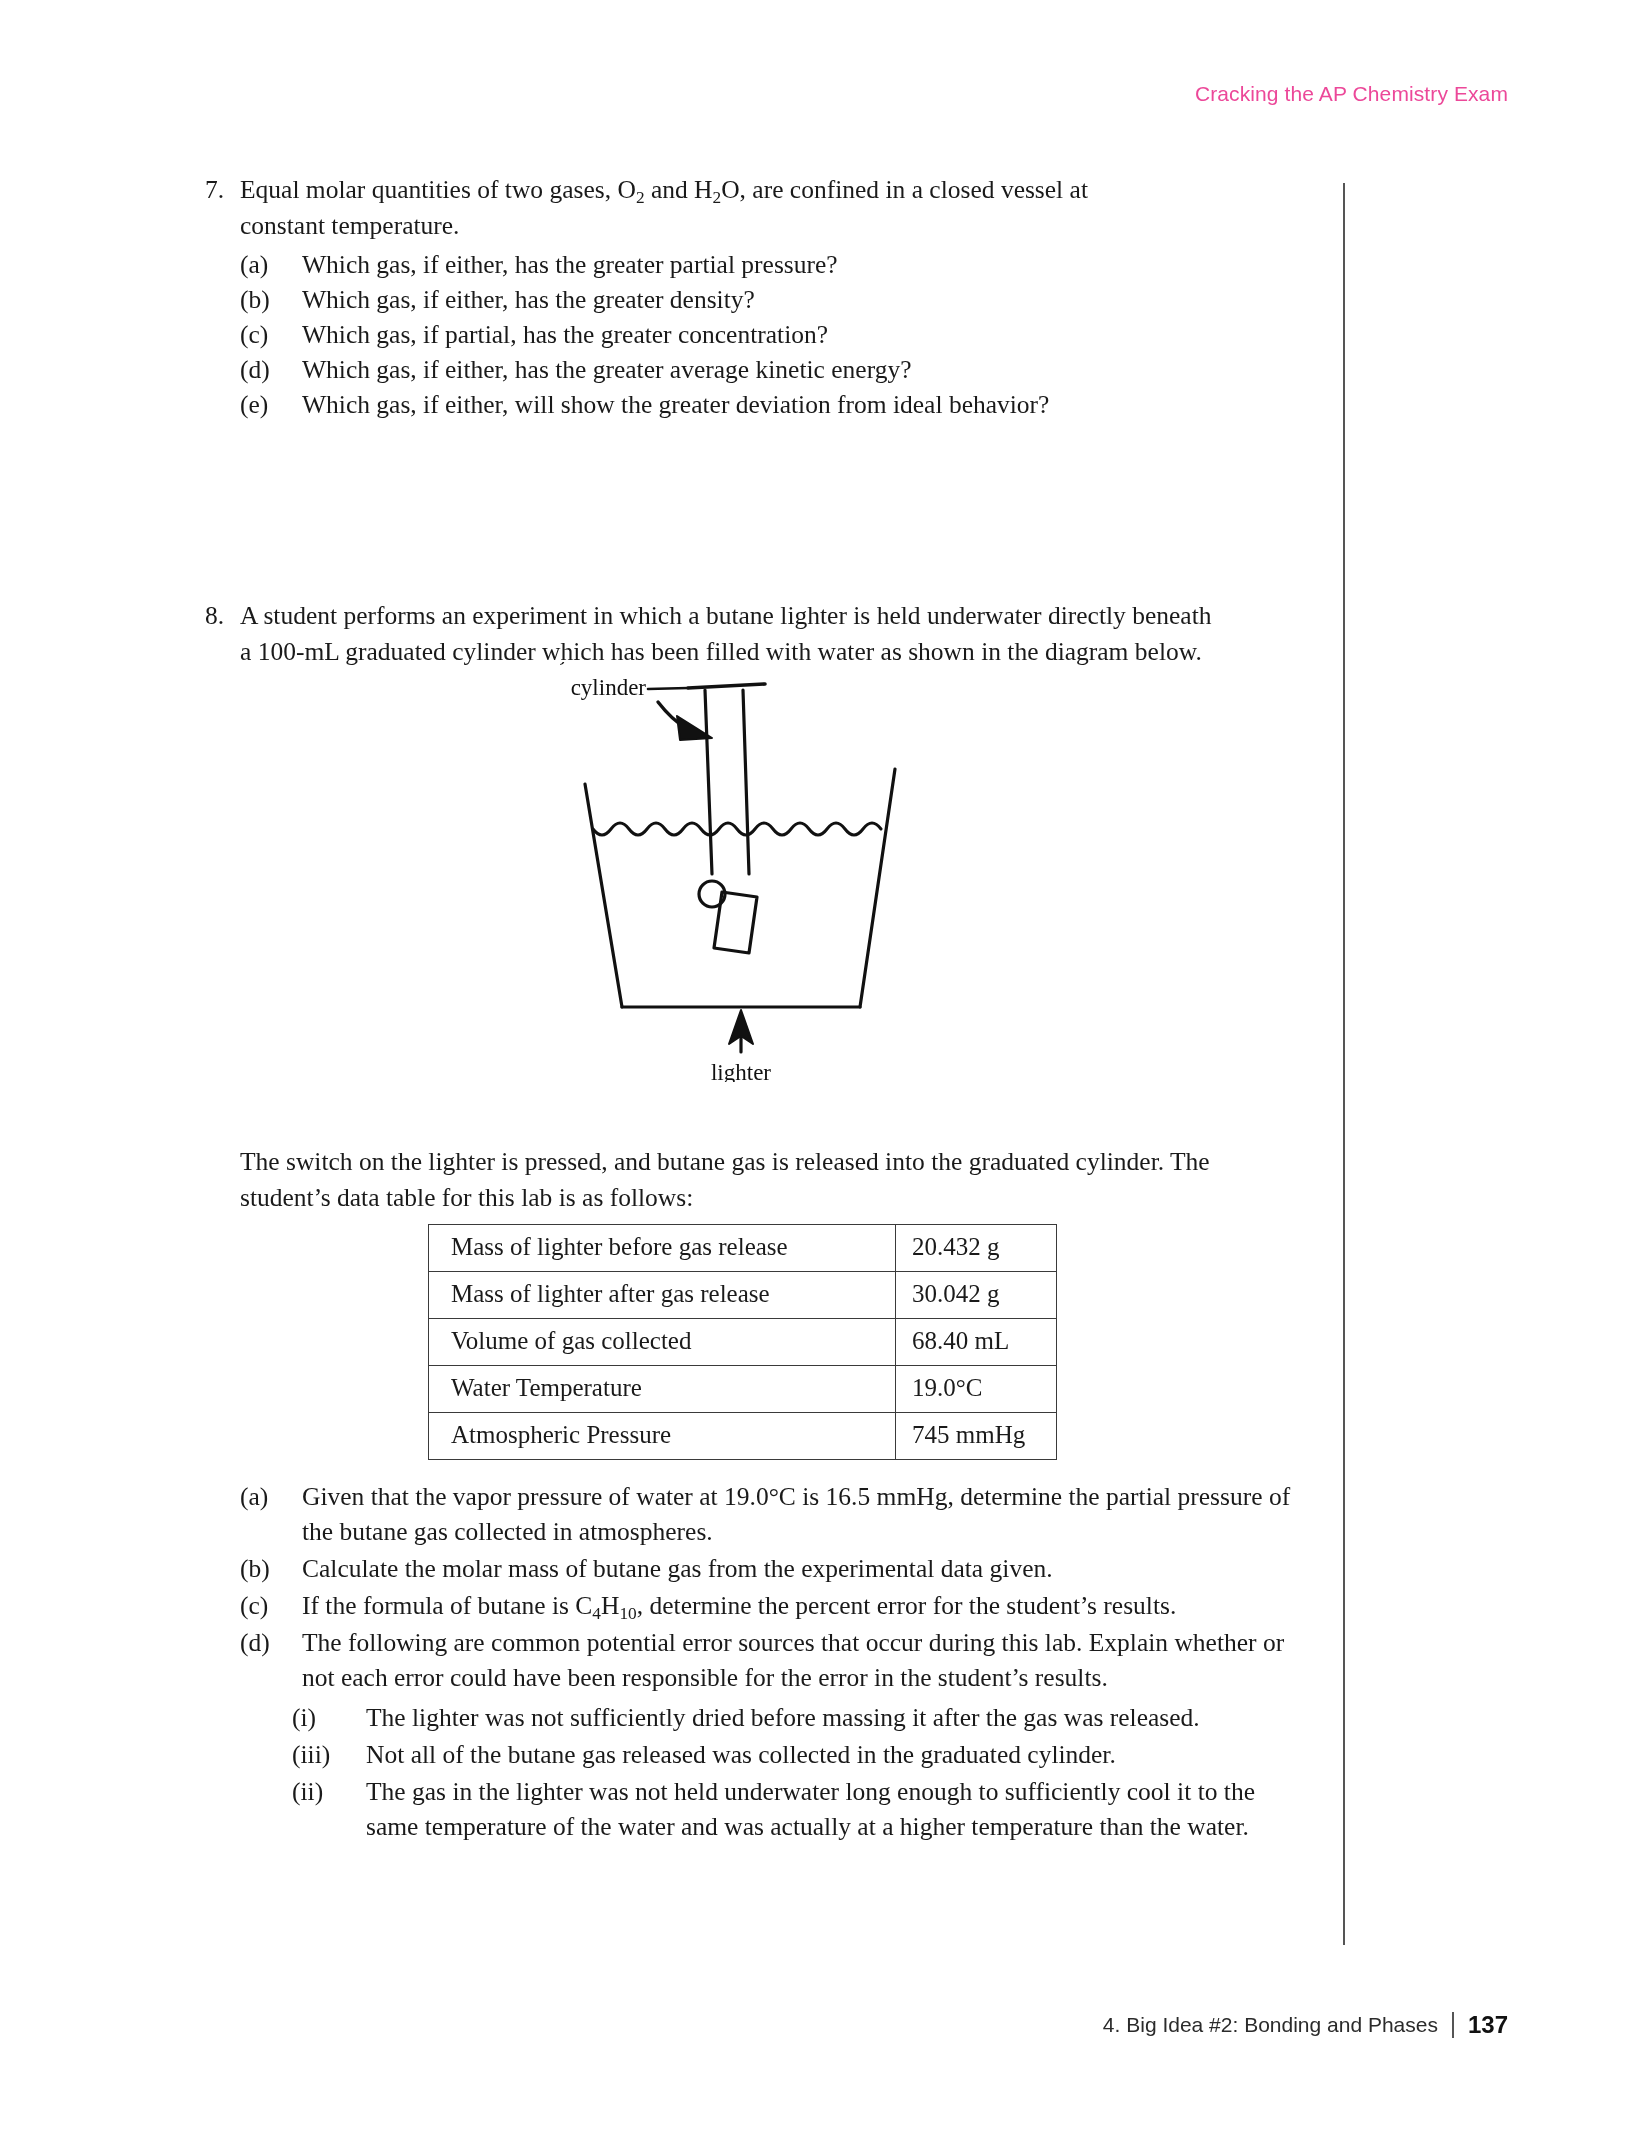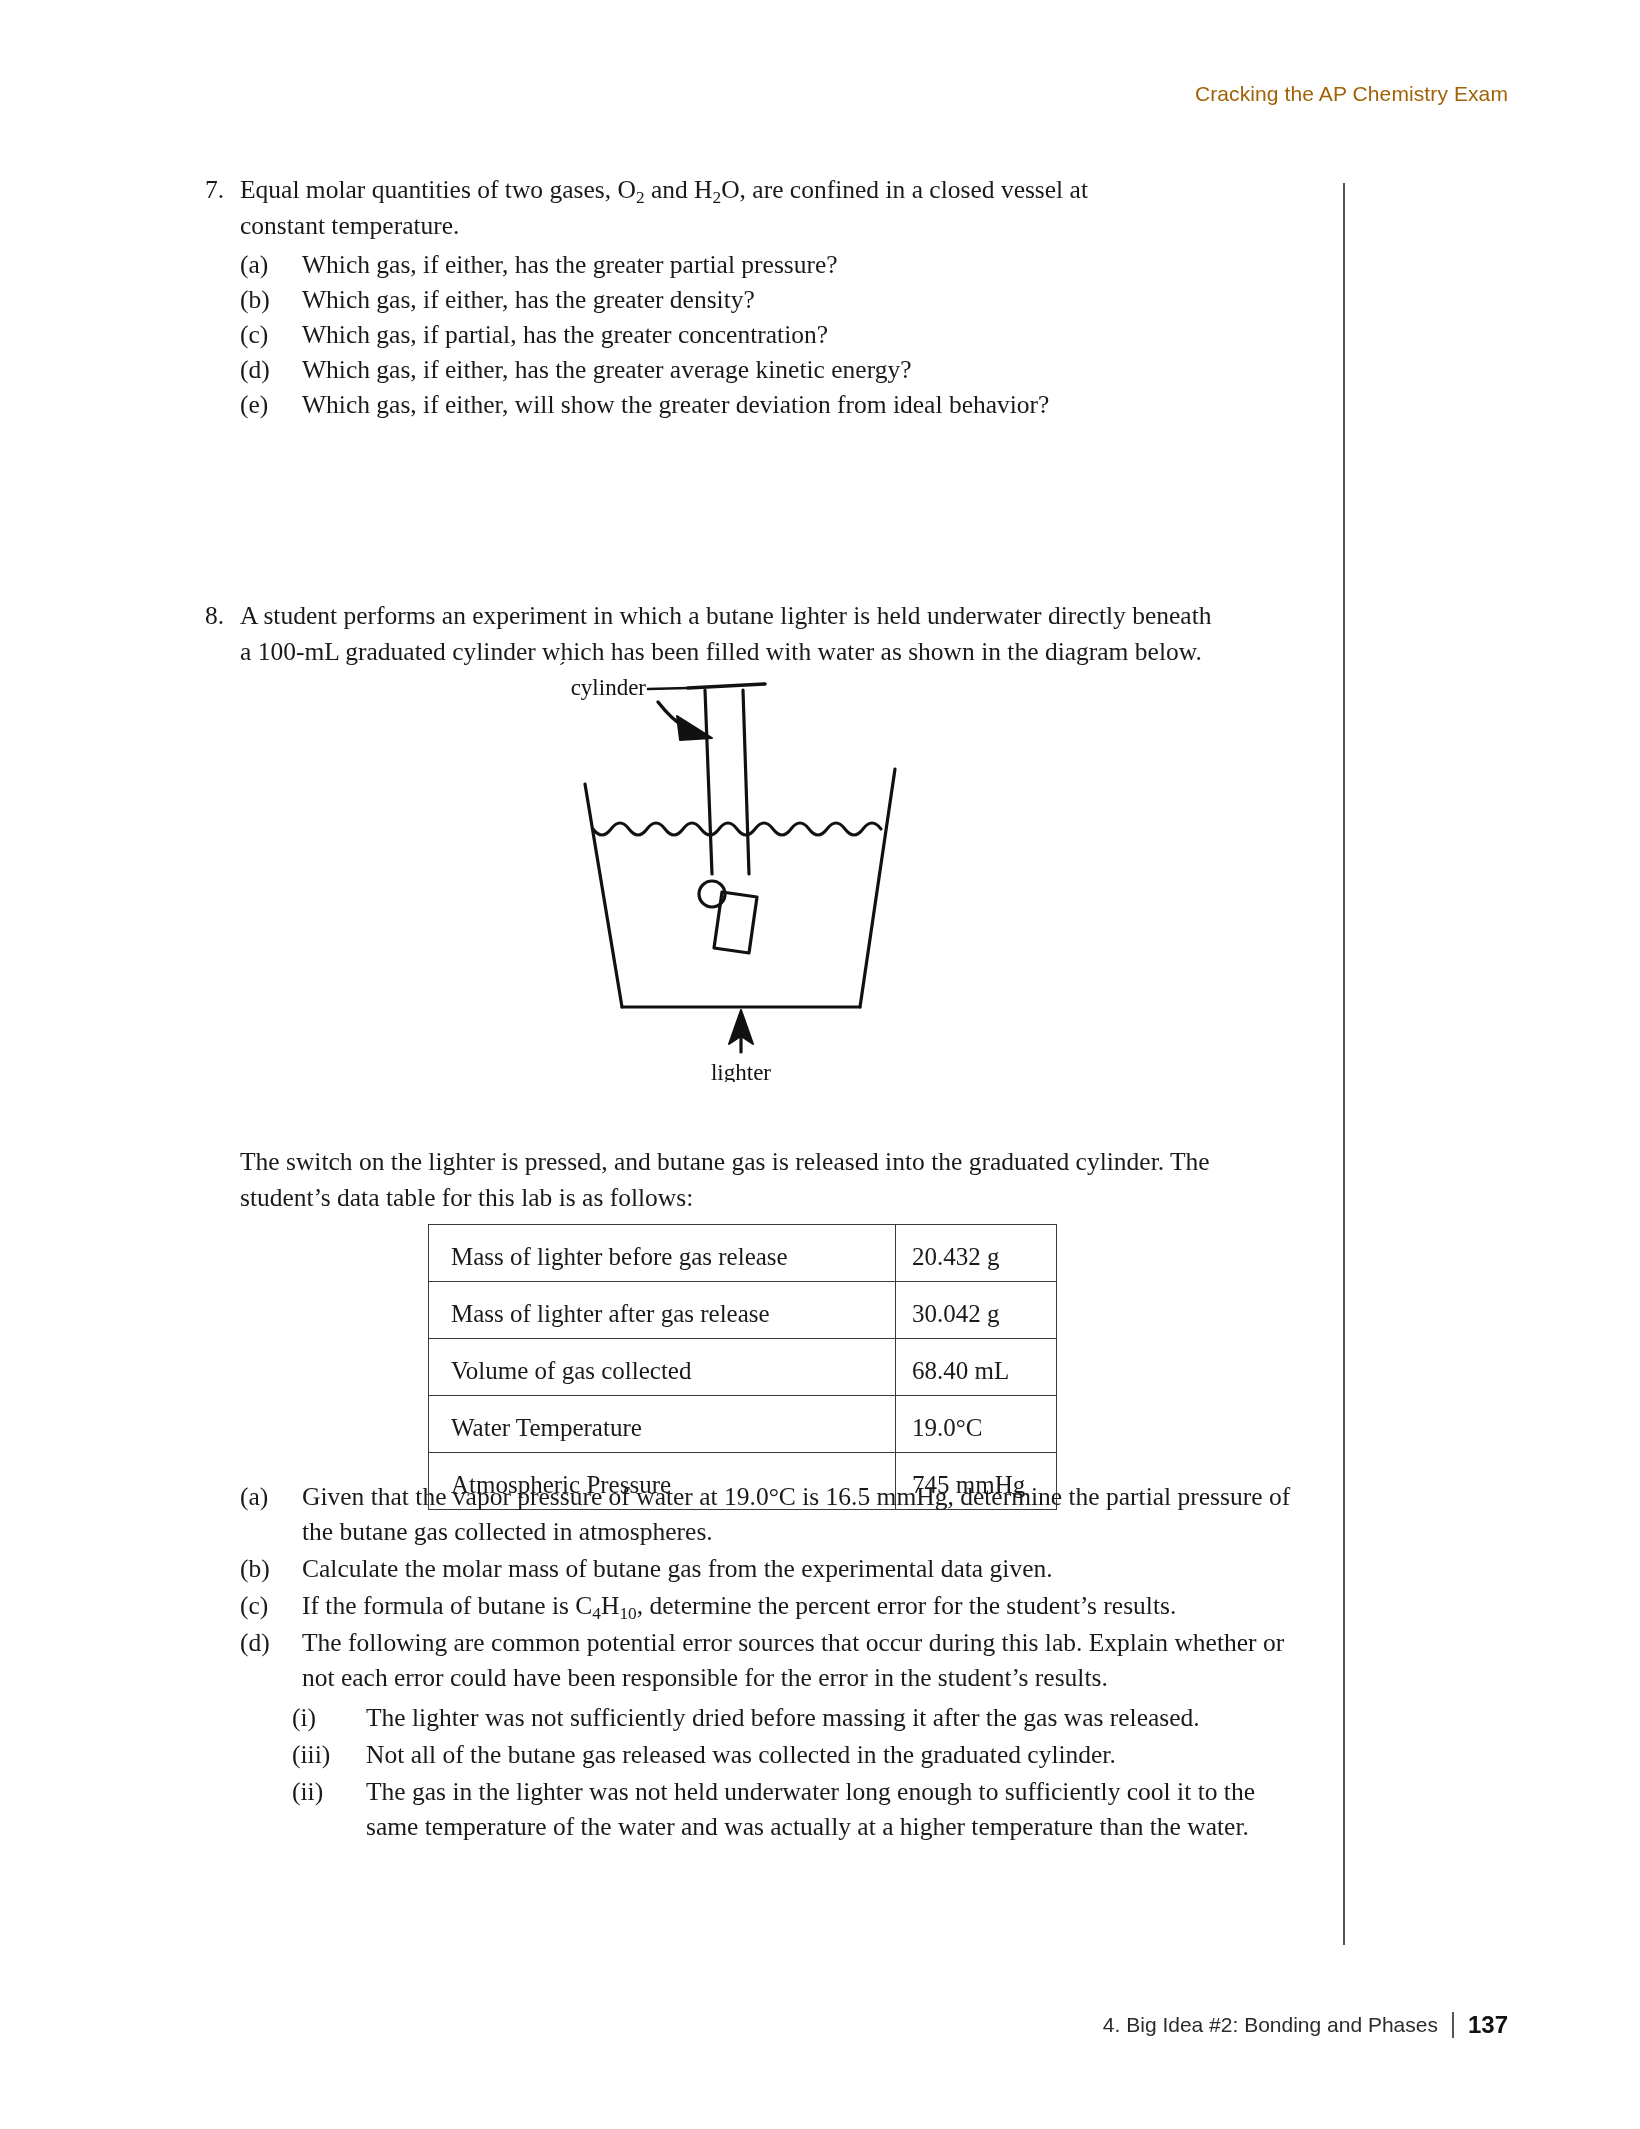--- a/index.html
+++ b/index.html
@@ -22,21 +22,21 @@
   }
 
   
   .running-head {
     position: absolute;
     top: 82px;
     right: 132px;
     font-family: "Liberation Sans", sans-serif;
     font-size: 21px;
     letter-spacing: 0.1px;
-    color: #a16207;
+    color: #ec4899;
     white-space: nowrap;
   }
 
   
   .side-rule {
     position: absolute;
     left: 1343px;
     top: 183px;
     width: 2px;
     height: 1762px;
@@ -96,21 +96,21 @@
   
   .data-table {
     position: absolute;
     left: 428px;
     top: 1224px;
     border-collapse: collapse;
     font-size: 25px;
   }
   .data-table td {
     border: 1.6px solid #3a3a3a;
-    padding: 17px 14px 9px 22px;
+    padding: 7px 14px 9px 22px;
     line-height: 30px;
     white-space: nowrap;
   }
   .data-table td.lbl { width: 430px; }
   .data-table td.val { width: 130px; padding-left: 16px; }
 
   
   .diagram {
     position: absolute;
     left: 560px;

